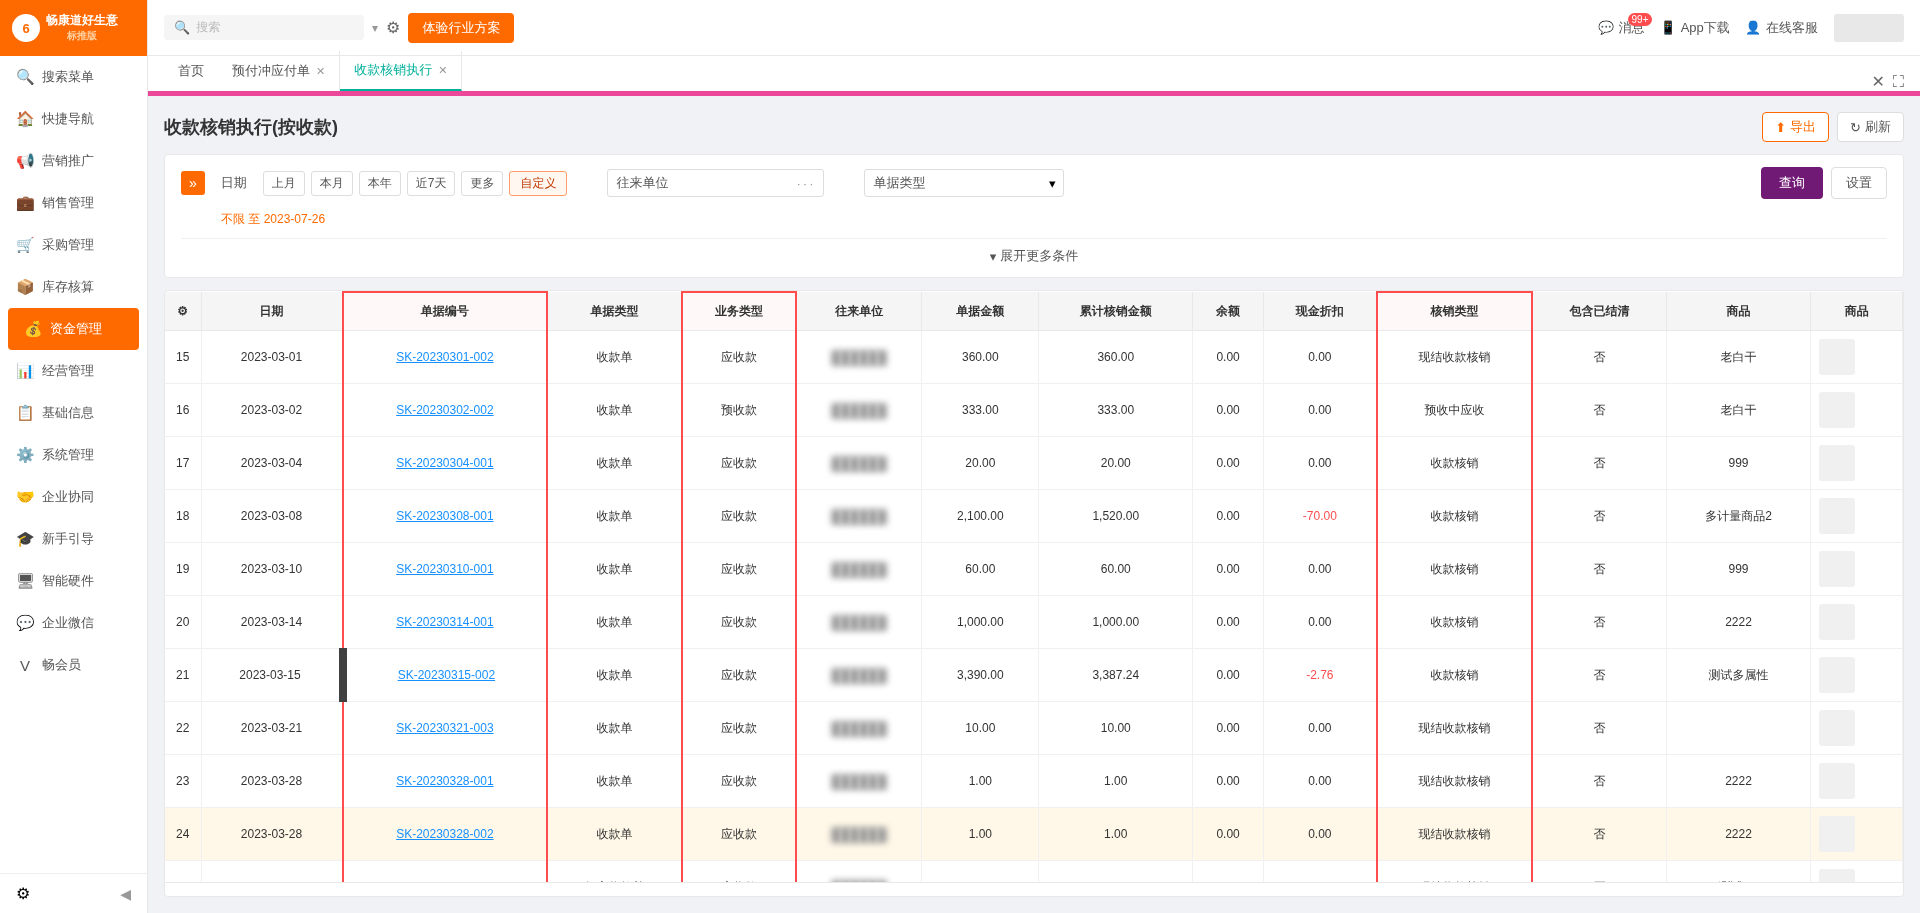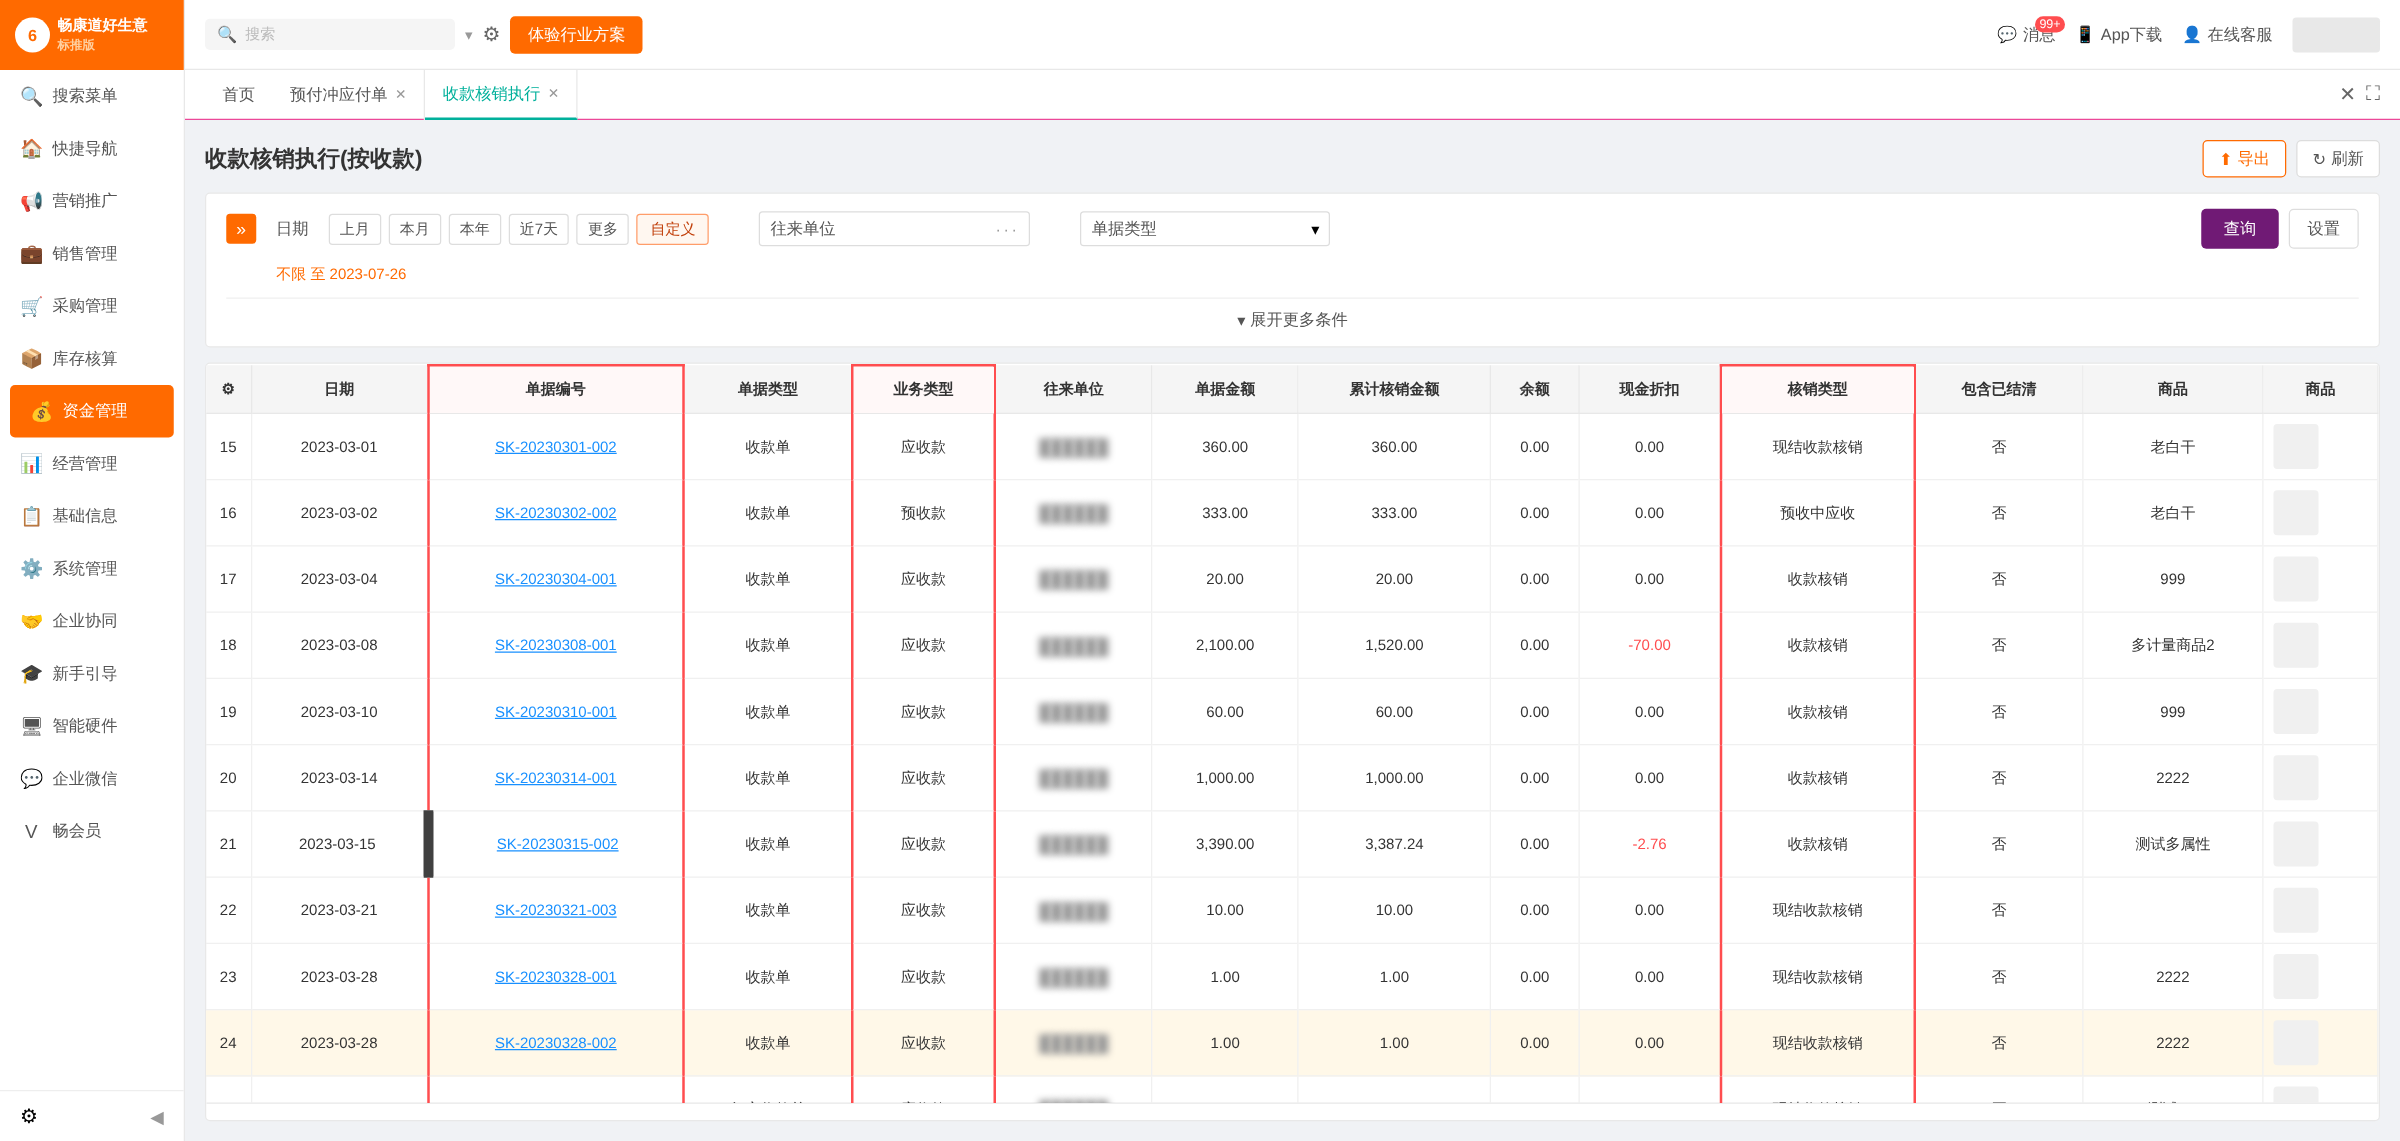--- a/index.html
+++ b/index.html
@@ -31,21 +31,21 @@
       background: #fff;
       border-radius: 50%;
       display: flex;
       align-items: center;
       justify-content: center;
       color: #ff6a00;
       font-size: 14px;
       font-weight: bold;
     }
     .sidebar-logo-text { line-height: 1.3; font-size: 12px; }
-    .sidebar-version { font-size: 10px; color: #ffd0a0; }
+    .sidebar-version { font-size: 10px; color: #ffd0a0; text-align: center; }
     .sidebar-nav { flex: 1; overflow-y: auto; }
     .sidebar-item {
       display: flex;
       align-items: center;
       gap: 8px;
       padding: 12px 16px;
       cursor: pointer;
       color: #555;
       font-size: 13px;
     }
@@ -103,23 +103,23 @@
       font-size: 10px;
       padding: 1px 4px;
       border-radius: 8px;
       min-width: 18px;
       text-align: center;
     }
 
     
     .tabs-bar {
       display: flex;
-      align-items: center;
+      align-items: flex-end;
       background: #fff;
-      border-bottom: 1px solid #ec4899;
+      border-bottom: 5px solid #ec4899;
       padding: 0 16px;
       height: 40px;
       gap: 0;
     }
     .tab-item {
       display: flex;
       align-items: center;
       gap: 6px;
       padding: 0 14px;
       height: 40px;

